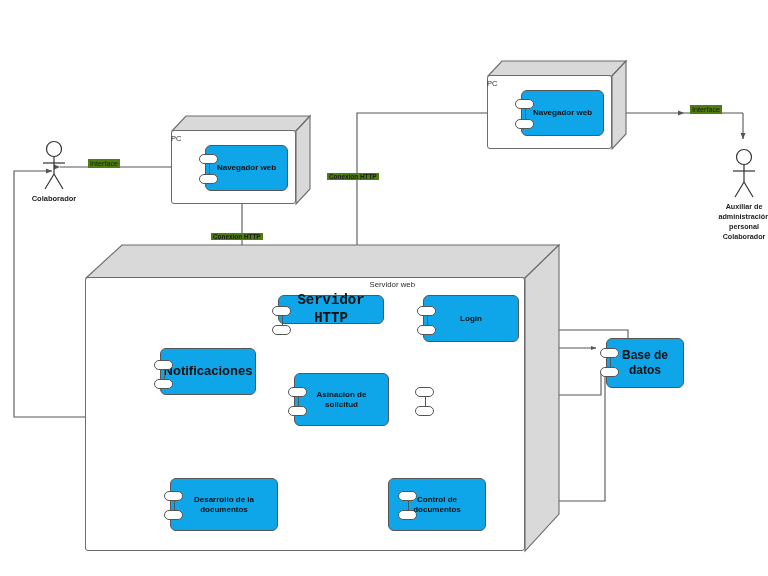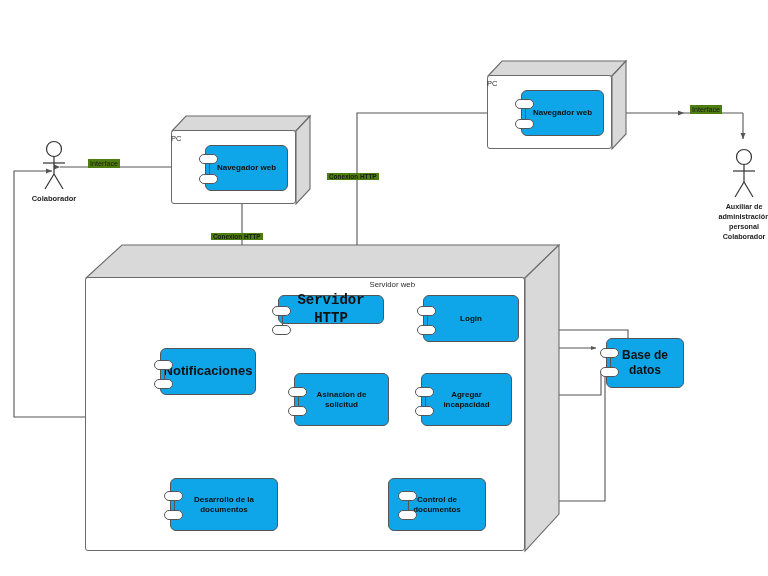--- a/index.html
+++ b/index.html
@@ -263,26 +263,20 @@
   <div class="comp" style="left:294px; top:373px; width:95px; height:53px; font-size:8px;">
     <div>
       <div>Asinacion de</div>
       <div>solicitud</div>
     </div>
   </div>
   <div class="portbar" style="left:298px; top:387px; height:24px;"></div>
   <div class="port" style="left:288px; top:387px;"></div>
   <div class="port" style="left:288px; top:406px;"></div>
 
-  <div class="comp" style="left:421px; top:373px; width:91px; height:53px; font-size:8px;">
-    <div>
-      <div>Agregar</div>
-      <div>incapacidad</div>
-    </div>
-  </div>
   <div class="portbar" style="left:425px; top:387px; height:24px;"></div>
   <div class="port" style="left:415px; top:387px;"></div>
   <div class="port" style="left:415px; top:406px;"></div>
 
   <div class="comp" style="left:170px; top:478px; width:108px; height:53px; font-size:8px;">
     <div>
       <div>Desarrollo de la</div>
       <div>documentos</div>
     </div>
   </div>

